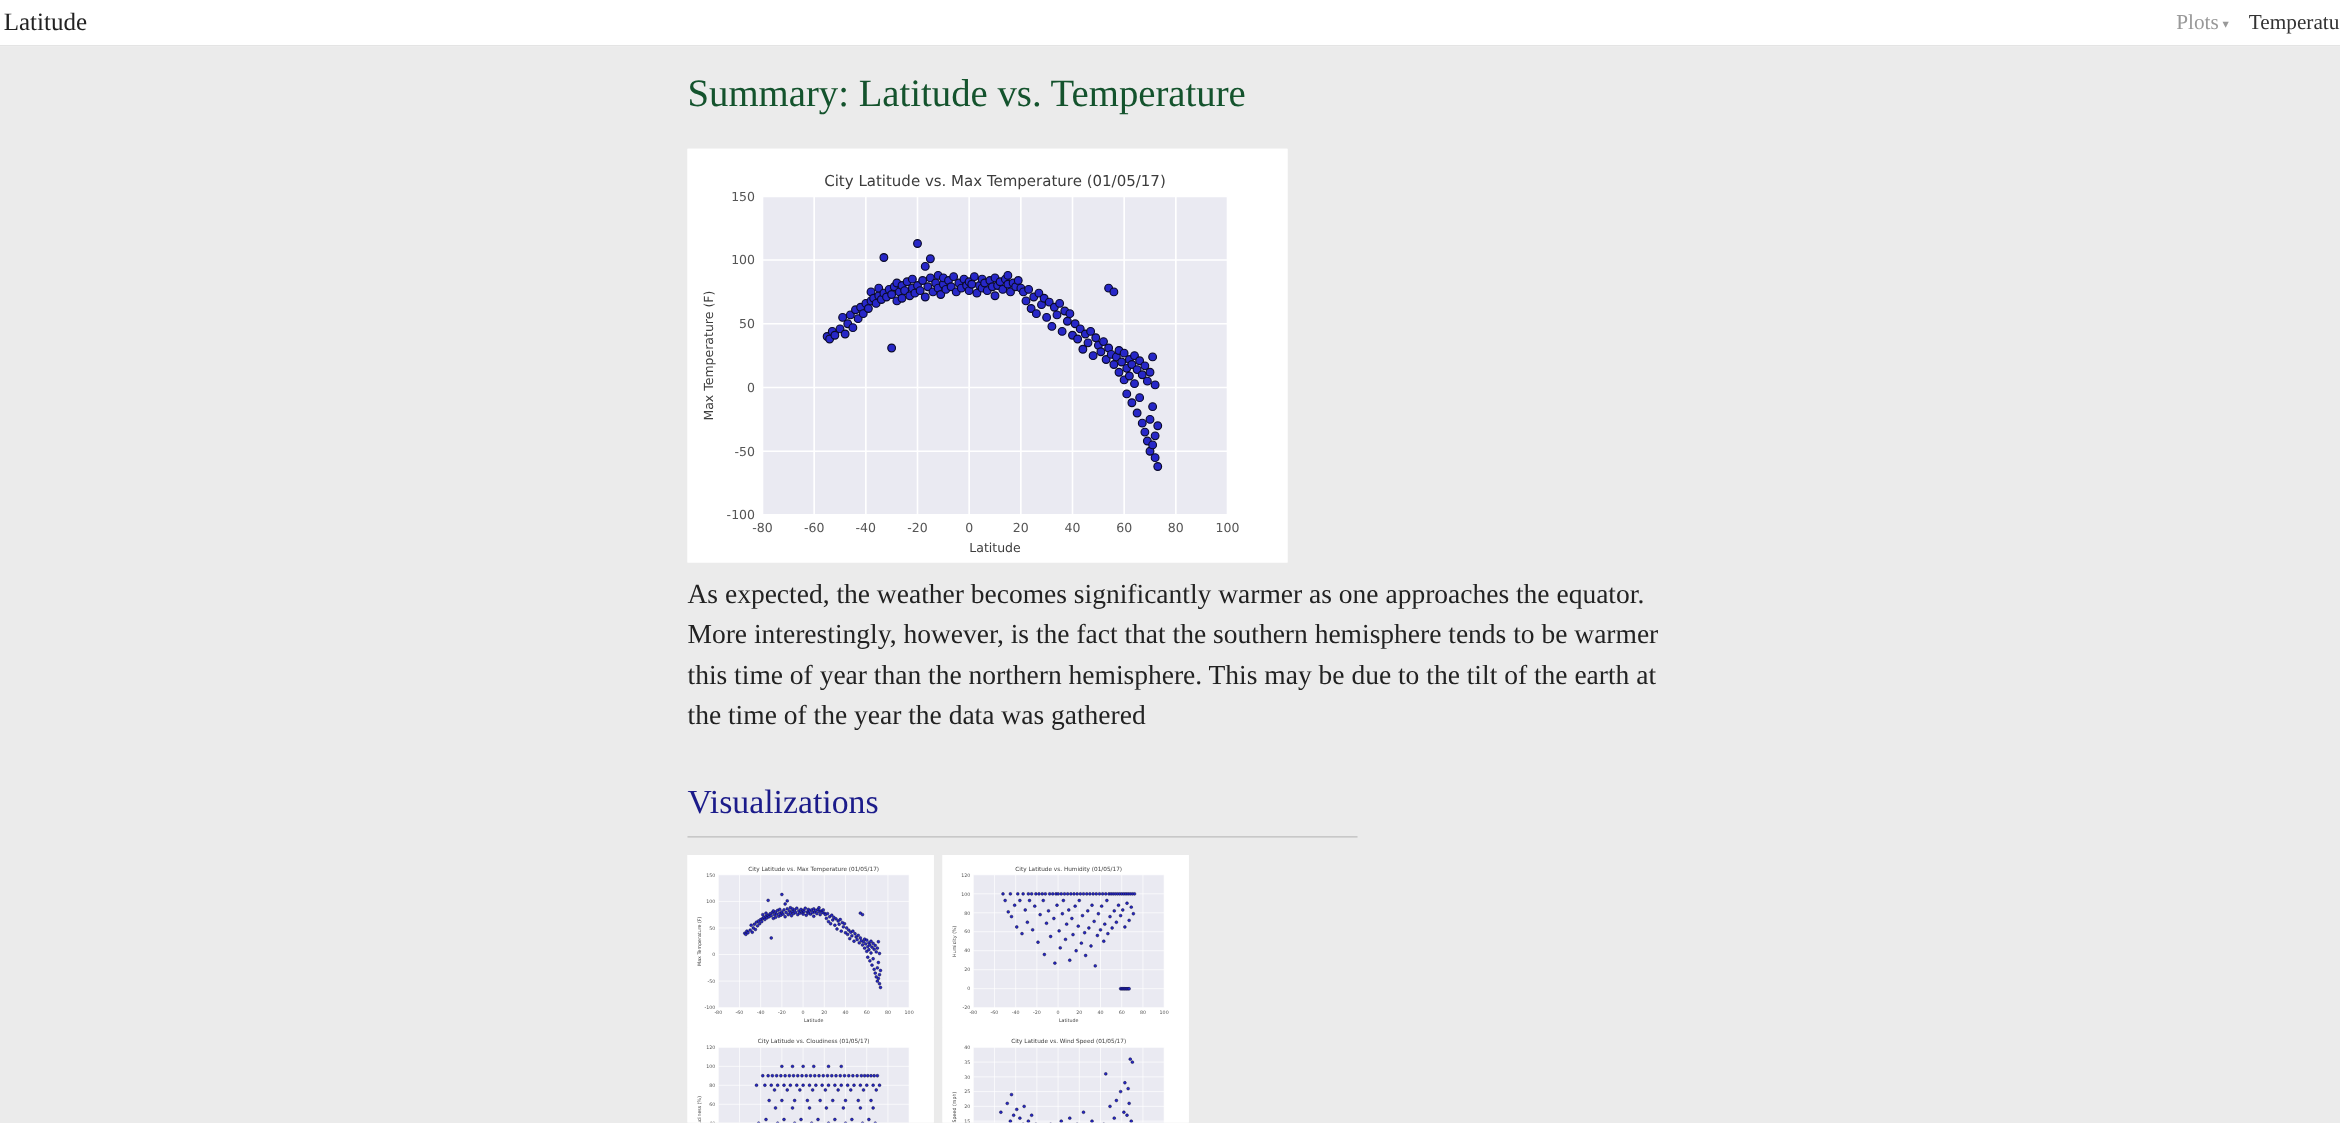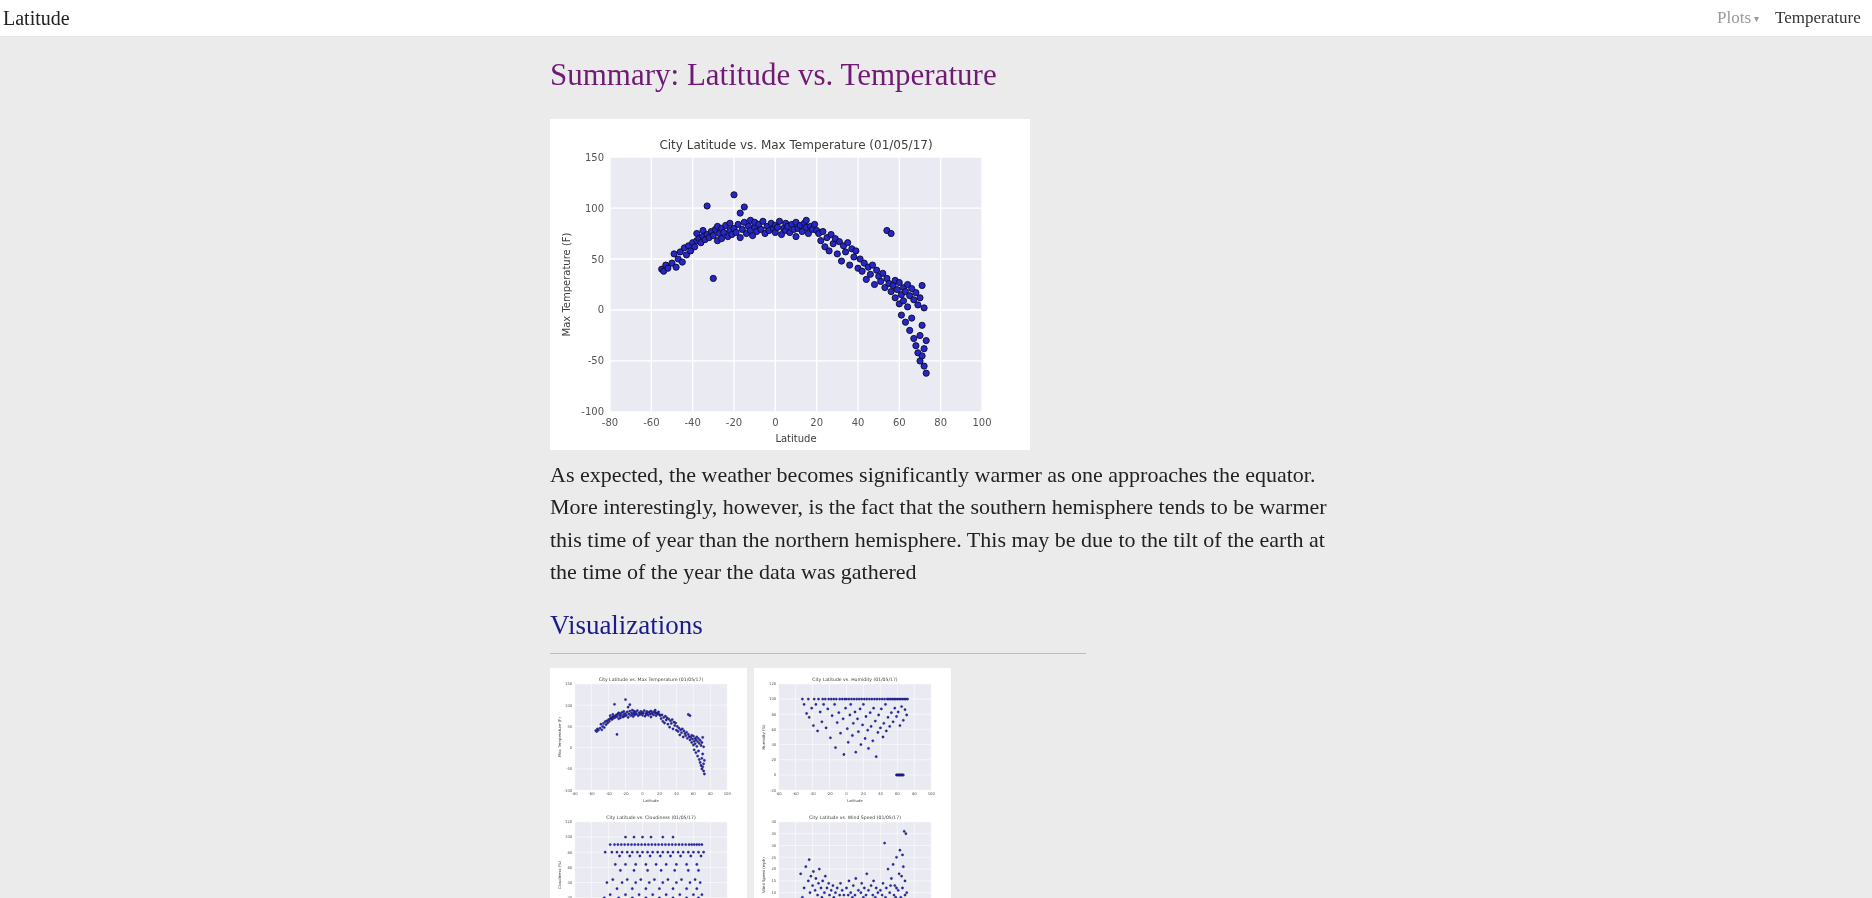--- a/index.html
+++ b/index.html
@@ -3,27 +3,27 @@
 <meta charset="utf-8">
 <style>
   html,body{margin:0;padding:0;width:1872px;height:898px;overflow:hidden;
     background:#ebebeb;font-family:"Liberation Serif","DejaVu Serif",serif;}
   .navbar{position:relative;width:100%;height:37px;background:#ffffff;
     border-bottom:1px solid #e4e4e4;box-sizing:border-box;white-space:nowrap;}
   .brand{position:absolute;left:3px;top:0;line-height:36px;font-size:20px;color:#222;
     text-decoration:none;cursor:pointer;}
   .nav-right{position:absolute;left:1709px;top:0;display:flex;line-height:36px;}
   .nav-item{padding:0 8px;font-size:17px;color:#333;text-decoration:none;cursor:pointer;}
-  .nav-item.muted{color:#999;}
+  .nav-item.muted{color:#999;margin-left:24px;}
   .caret{font-size:10px;color:#999;margin-left:3px;vertical-align:1px;}
   .content{margin-left:550px;width:805px;}
-  h1.page-title{font-size:31px;font-weight:400;color:#701a75;margin:20px 0 26px;}
+  h1.page-title{font-size:31px;font-weight:400;color:#14532d;margin:20px 0 26px;}
   .main-chart-card{width:480px;height:331px;background:#ffffff;}
   .summary{margin:9px 0 0;font-size:22px;color:#222;line-height:1.47;}
-  h2.section-heading{font-size:27px;font-weight:400;color:#1b1b8a;margin:22px 0 0;}
+  h2.section-heading{font-size:27px;font-weight:400;color:#1b1b8a;margin:38px 0 0;}
   .divider{width:536px;border:0;border-top:1px solid #bdbdbd;margin:12px 0 14px;}
   .thumbs{display:flex;gap:7px;}
   .thumb-card{width:197px;background:#ffffff;}
   svg{display:block;background:#ffffff;}
   svg text{font-family:"DejaVu Sans","Liberation Sans",sans-serif;}
 </style>
 </head>
 <body>
 
 <div class="navbar">

